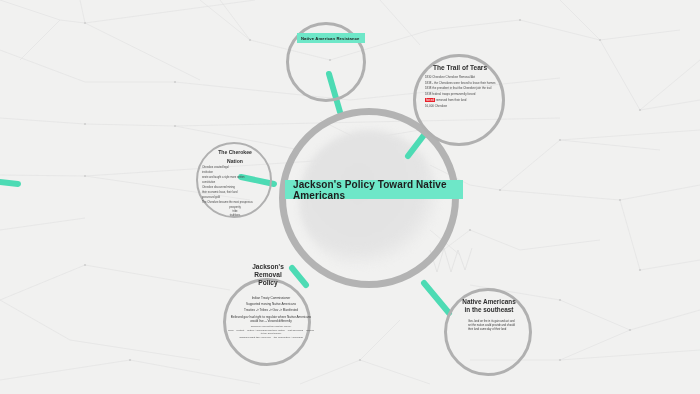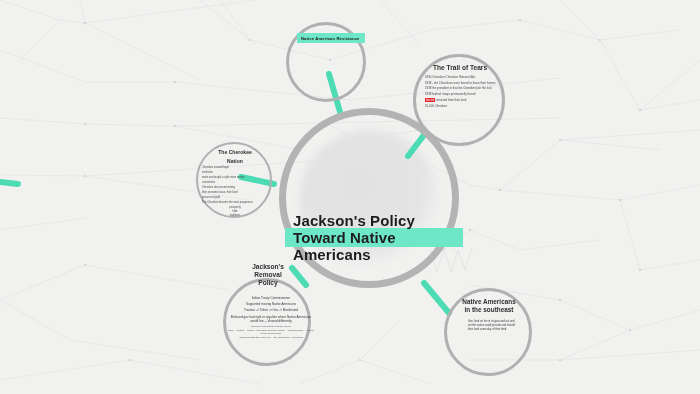--- a/index.html
+++ b/index.html
@@ -52,22 +52,21 @@
     background:#6ee7c8;
     color:#1d1d1d;
     font-weight:bold;
     display:flex;align-items:center;
     z-index:6;
     letter-spacing:.1px;
   }
   #center-banner{
     left:285px;top:180px;width:170px;height:19px;
     padding-left:8px;
-    font-size:15px;
-    margin-top:48px;
+    font-size:10px;
   }
   #top-banner{
     left:297px;top:33px;width:64px;height:10px;
     padding-left:4px;
     font-size:4.2px;
     font-weight:bold;
   }
 
   
   #node-resistance{left:286px;top:22px;width:80px;height:80px;}

